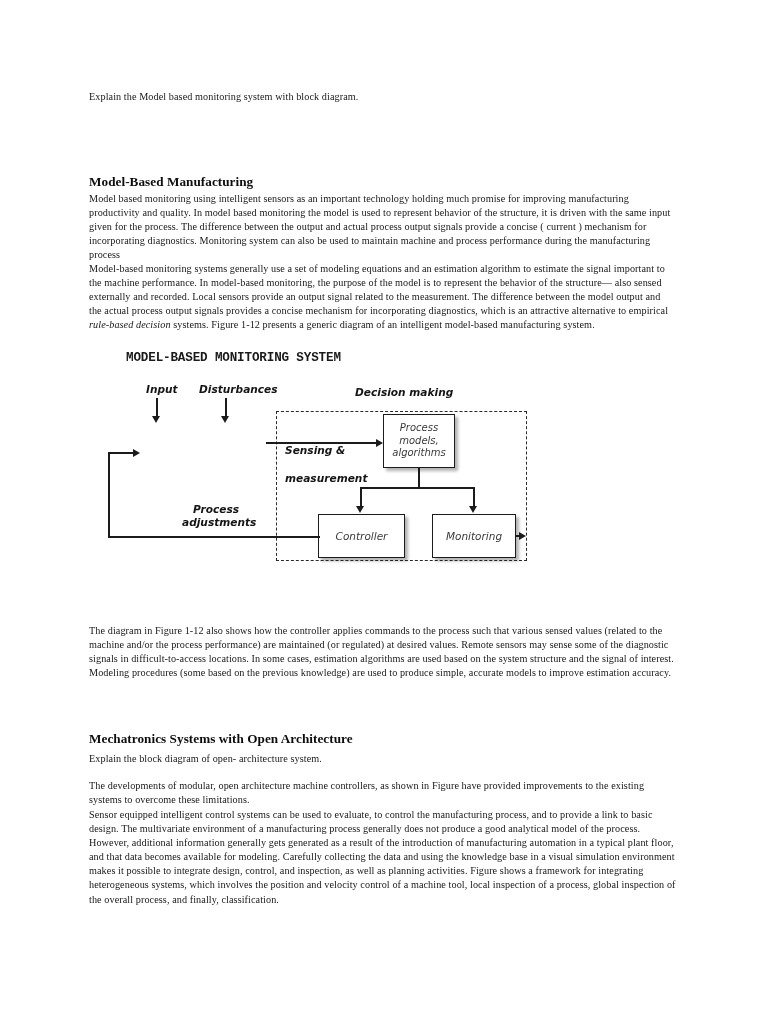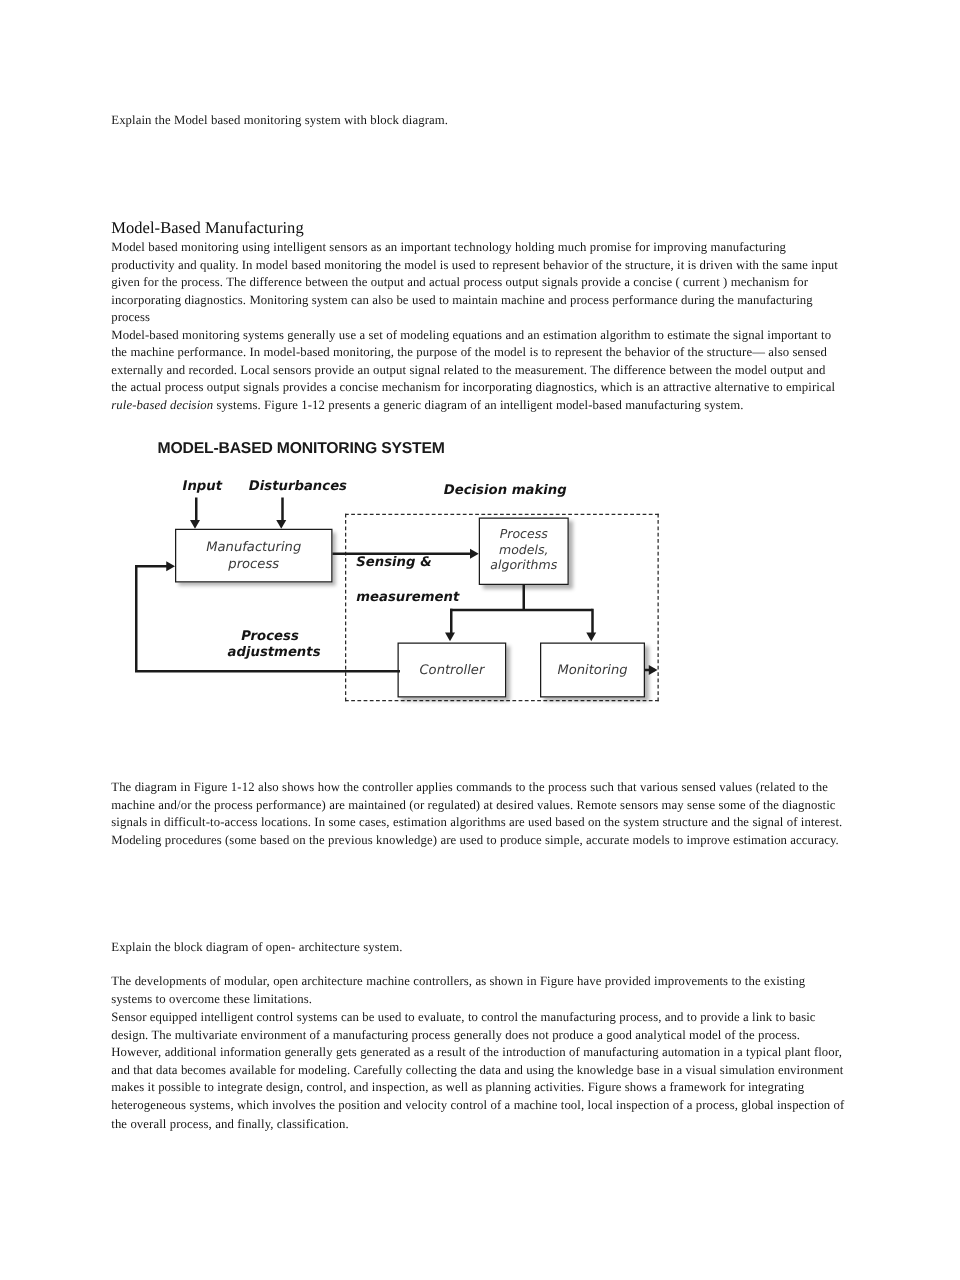--- a/index.html
+++ b/index.html
@@ -24,42 +24,42 @@
     line-height: 14.1px;
     text-align: left;
     color: #171717;
     letter-spacing: 0.08px;
   }
   .txt p {
     margin: 0;
   }
   .heading {
     position: absolute;
-    font-weight: normal;
+    font-weight: bold;
     font-size: 13.2px;
     line-height: 17px;
     color: #0d0d0d;
     letter-spacing: 0.05px;
   }
   .ital { font-style: italic; text-align: center; }
 
   
   .diagram {
     position: absolute;
     left: 0;
     top: 0;
     width: 768px;
     height: 1024px;
     pointer-events: none;
   }
   .dgm-title {
     position: absolute;
     left: 126px;
     top: 351px;
-    font-family: Liberation Sans, sans-serif;
+    font-family: Liberation Mono, monospace;
     font-weight: bold;
     font-size: 12.6px;
     letter-spacing: -0.15px;
     color: #1a1a1a;
     white-space: nowrap;
   }
 
   .dgm-box {
     position: absolute;
     background: #ffffff;
@@ -137,20 +137,21 @@
   </div>
 
   <div class="txt" style="left:89px; top:624px; width:588px;">
     <p>The diagram in Figure 1-12 also shows how the controller applies commands to the process such that various sensed values (related to the machine and/or the process performance) are maintained (or regulated) at desired values. Remote sensors may sense some of the diagnostic signals in difficult-to-access locations. In some cases, estimation algorithms are used based on the system structure and the signal of interest. Modeling procedures (some based on the previous knowledge) are used to produce simple, accurate models to improve estimation accuracy.</p>
   </div>
 
   <div class="txt" style="left:89px; top:752px; width:600px;">
     <p>Explain the block diagram of open- architecture system.</p>
   </div>
 
+  <div class="heading" style="left:89px; top:730px; width:600px;">Mechatronics Systems with Open Architecture</div>
 
 
   <div class="txt" style="left:89px; top:779px; width:588px;">
     <p> The developments of modular, open architecture machine controllers, as shown in Figure have provided improvements to the existing systems to overcome these limitations.</p>
   </div>
 
   <div class="txt" style="left:89px; top:808px; width:588px;">
     <p>Sensor equipped intelligent control systems can be used to evaluate, to control the manufacturing process, and to provide a link to basic design. The multivariate environment of a manufacturing process generally does not produce a good analytical model of the process. However, additional information generally gets generated as a result of the introduction of manufacturing automation in a typical plant floor, and that data becomes available for modeling. Carefully collecting the data and using the knowledge base in a visual simulation environment makes it possible to integrate design, control, and inspection, as well as planning activities. Figure shows a framework for integrating heterogeneous systems, which involves the position and velocity control of a machine tool, local inspection of a process, global inspection of the overall process, and finally, classification.</p>
   </div>
 
@@ -169,26 +170,20 @@
 
     <div class="dgm-label" style="left:193px; top:503px;">Process</div>
     <div class="dgm-label" style="left:182px; top:516px;">adjustments</div>
 
     <div class="ln ln-v" style="left:156px; top:398px; height:19px;"></div>
     <div class="arrowhead ah-down" style="left:152px; top:416px;"></div>
 
     <div class="ln ln-v" style="left:225px; top:398px; height:19px;"></div>
     <div class="arrowhead ah-down" style="left:221px; top:416px;"></div>
 
-    <div class="dgm-box" style="left:140px; top:423px; width:126px; height:43px;">
-      <span>
-        <span>Manufacturing</span><br>
-        <span>process</span>
-      </span>
-    </div>
 
     <div class="ln ln-h" style="left:266px; top:442px; width:112px;"></div>
     <div class="arrowhead ah-right" style="left:376px; top:439px;"></div>
 
     <div class="dgm-box" style="left:383px; top:414px; width:72px; height:54px; font-size:10px; line-height:12.6px;">
       <span>
         <span>Process</span><br>
         <span>models,</span><br>
         <span>algorithms</span>
       </span>

